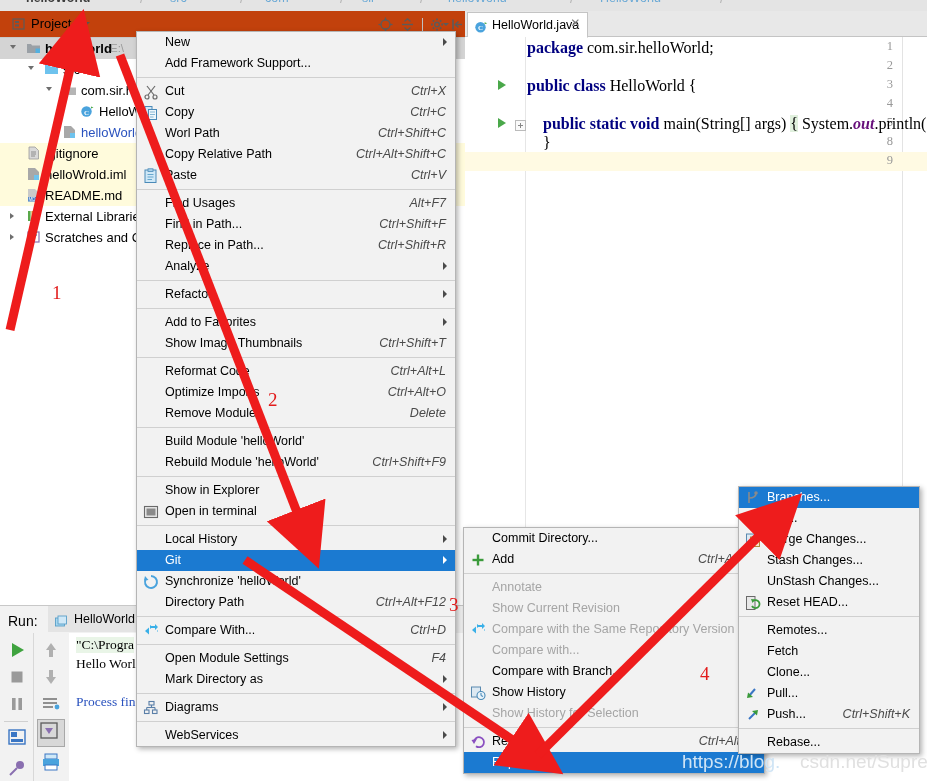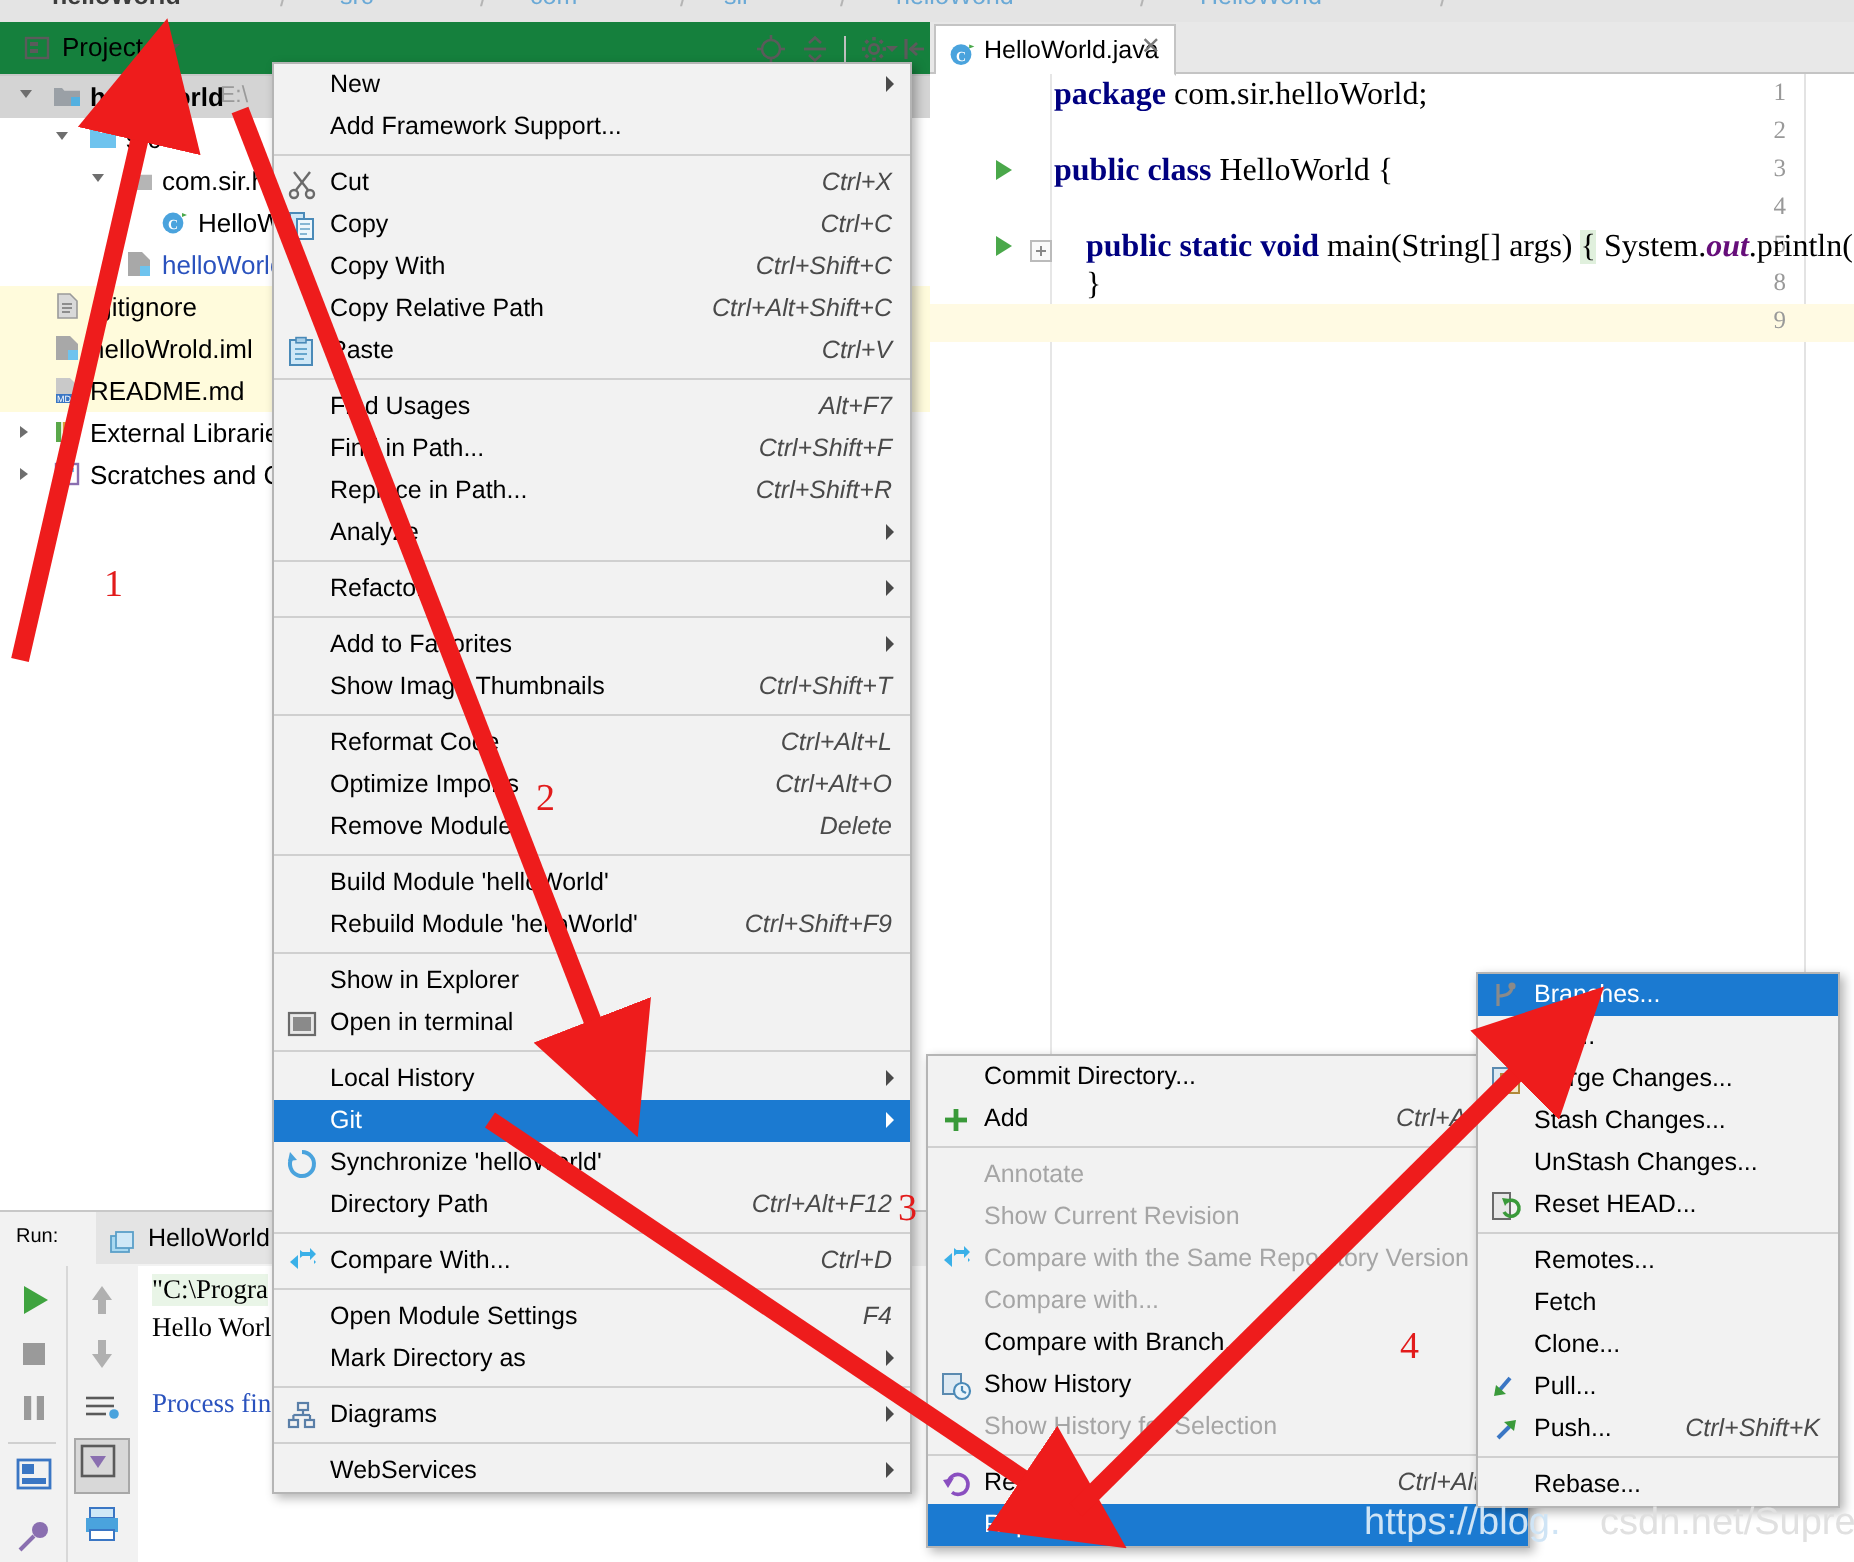--- a/index.html
+++ b/index.html
@@ -13,21 +13,21 @@
   
   .breadcrumb{position:absolute;left:0;top:0;width:927px;height:11px;
     background:#e4e4e4;border-bottom:1px solid #bfbfbf;overflow:hidden;}
   .crumb{position:absolute;top:-9px;font-size:12.5px;color:#6aa9d6;white-space:nowrap;}
   .crumb.bold{color:#3c3c3c;font-weight:bold;}
   .crumb-sep{position:absolute;top:-9px;color:#b4b4b4;font-size:13px;}
 
   
   .proj-panel{position:absolute;left:0;top:11px;width:465px;height:594px;background:#f2f2f2;}
   .proj-header{position:absolute;left:0;top:0;width:465px;height:26px;
-    background:#15803d;border-bottom:1px solid #c8c8c8;}
+    background:#c2410c;border-bottom:1px solid #c8c8c8;}
   .proj-title{position:absolute;left:31px;top:5px;font-size:13px;color:#000;}
   .proj-caret{position:absolute;left:82px;top:11px;width:0;height:0;
     border-left:4px solid transparent;border-right:4px solid transparent;border-top:4px solid #555;}
   .proj-ico{position:absolute;left:12px;top:6px;width:14px;height:14px;}
   .hdr-ico{position:absolute;top:6px;width:15px;height:15px;}
   .hdr-sep{position:absolute;top:7px;width:1px;height:13px;background:#c0c0c0;}
 
   .tree{position:absolute;left:0;top:27px;width:465px;bottom:0;background:#fff;}
   .tree-row{position:absolute;left:0;width:465px;height:21px;white-space:nowrap;}
   .tree-row .lbl{position:absolute;top:3px;font-size:13px;}
@@ -57,21 +57,21 @@
   .cl{position:absolute;left:0;white-space:pre;}
   .kw{color:#000080;font-weight:bold;}
   .pl{color:#000;}
   .str{color:#008000;}
   .fld{color:#660e7a;font-style:italic;font-weight:bold;}
   .hl-caret{position:absolute;left:0;right:0;height:19px;background:#fffae3;}
   .vline{position:absolute;top:26px;bottom:0;width:1px;background:#e3e3e3;}
 
   
   .runpanel{position:absolute;left:0;top:605px;width:465px;height:176px;background:#f2f2f2;border-top:1px solid #c8c8c8;}
-  .run-label{position:absolute;left:8px;top:7px;font-size:10px;color:#000;}
+  .run-label{position:absolute;left:8px;top:7px;font-size:14px;color:#000;}
   .run-tab{position:absolute;left:48px;top:0;height:26px;background:#e4e4e4;padding:0 10px 0 26px;line-height:26px;font-size:12.5px;}
   .run-tab-ico{position:absolute;left:6px;top:6px;width:14px;height:14px;}
   .run-toolbar{position:absolute;left:0;top:27px;width:33px;bottom:0;background:#f2f2f2;border-right:1px solid #d8d8d8;}
   .run-toolbar2{position:absolute;left:34px;top:27px;width:34px;bottom:0;background:#f2f2f2;}
   .rbtn{position:absolute;left:6px;width:22px;height:22px;}
   .console{position:absolute;left:69px;top:27px;right:0;bottom:0;background:#fff;
     font-family:"Liberation Serif","DejaVu Serif",serif;font-size:13.5px;}
   .cline{position:absolute;left:7px;white-space:nowrap;}
 
   
@@ -449,21 +449,21 @@
             <g stroke="#7aafd0" stroke-width=".9">
               <line x1="7" y1="7" x2="12" y2="7"></line>
               <line x1="7" y1="9.5" x2="12" y2="9.5"></line>
               <line x1="7" y1="12" x2="10.5" y2="12"></line>
             </g>
           </svg></span>
         <span class="mlabel">Copy</span>
         <span class="macc">Ctrl+C</span>
       </div>
       <div class="mi">
-        <span class="mlabel">Copy With</span>
+        <span class="mlabel">Worl Path</span>
         <span class="macc">Ctrl+Shift+C</span>
       </div>
       <div class="mi">
         <span class="mlabel">Copy Relative Path</span>
         <span class="macc">Ctrl+Alt+Shift+C</span>
       </div>
       <div class="mi">
         <span class="mico"><svg width="16" height="16" viewBox="0 0 16 16">
             <rect x="2" y="2" width="11" height="12.5" fill="#cfe8f7" stroke="#4a8ab8" stroke-width="1"></rect>
             <rect x="5" y="0.8" width="5" height="2.6" fill="#a8cfe8" stroke="#4a8ab8" stroke-width=".8"></rect>

